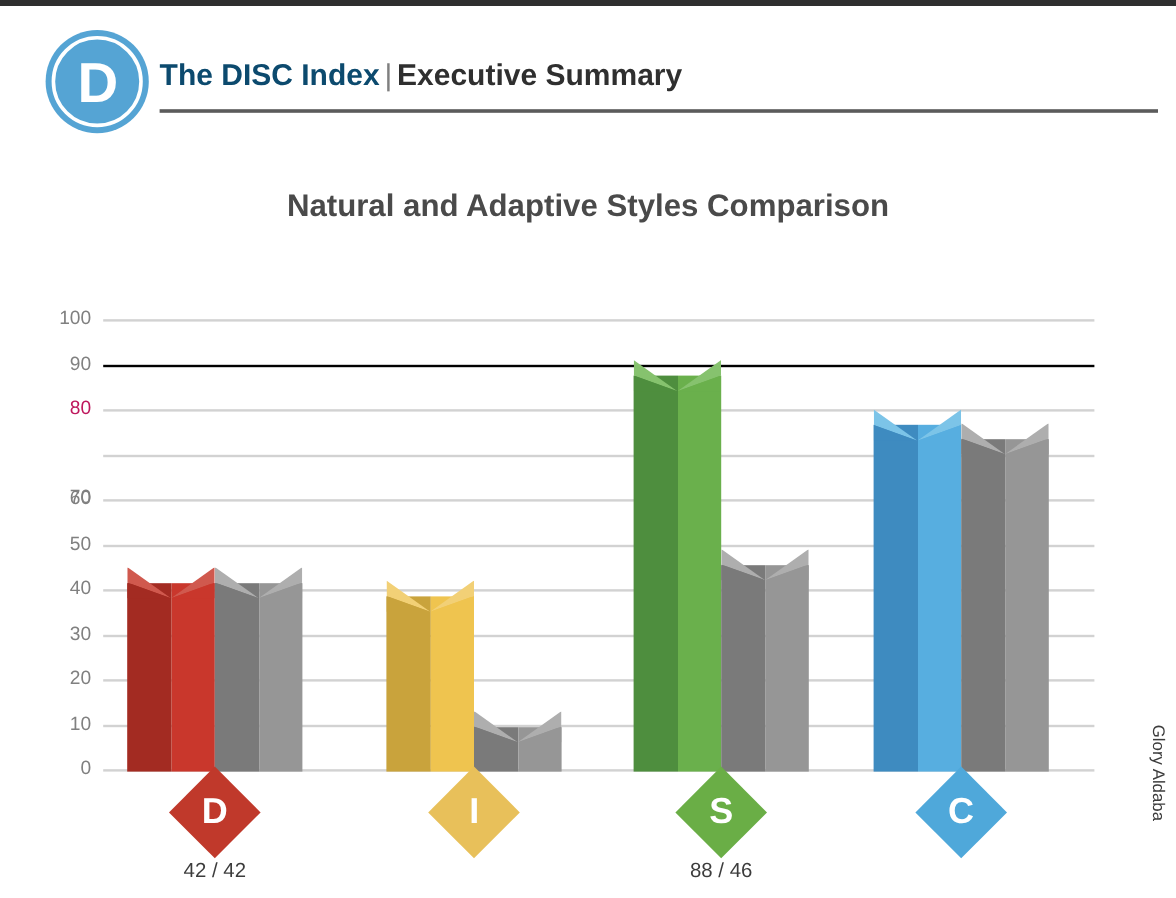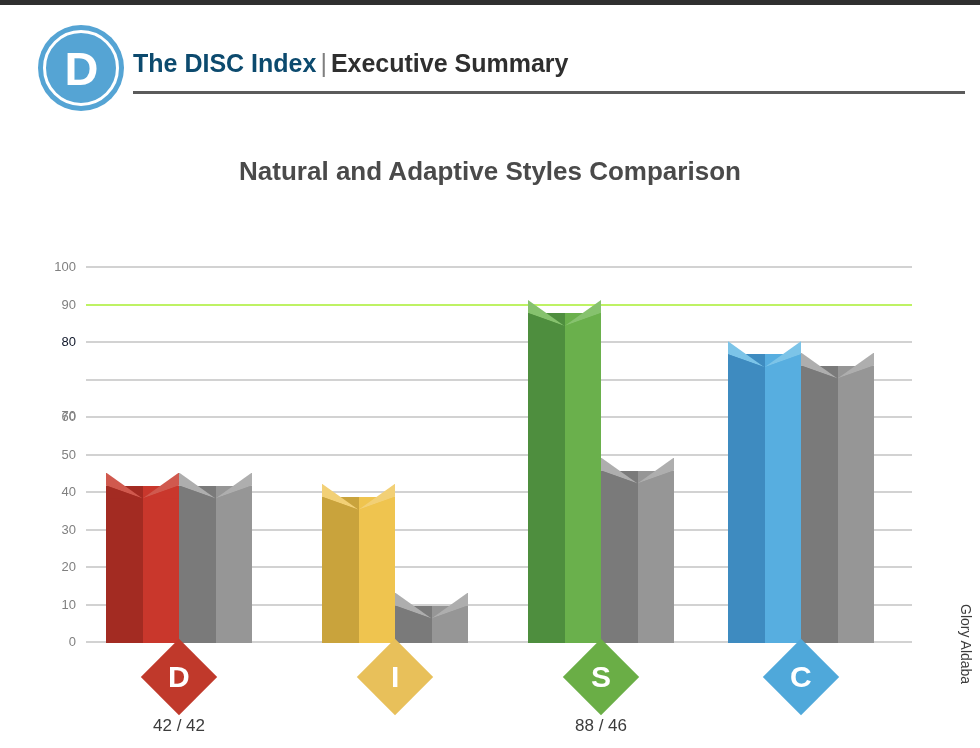--- a/index.html
+++ b/index.html
@@ -100,21 +100,21 @@
     left: 0;
     width: 826px;
     height: 2px;
     background: #d2d2d2;
   }
   .ylabel {
     position: absolute;
     right: 100%;
     margin-right: 10px;
     transform: translateY(-50%);
-    font-size: 13px;
+    font-size: 16px;
     color: #808080;
     white-space: nowrap;
   }
 
   
   .bars {
     position: absolute;
     left: 0; top: 0;
     width: 826px; height: 375px;
   }
@@ -225,23 +225,23 @@
       <div class="gridline" style="bottom: 187.5px; background: rgb(210, 210, 210);">
         <div class="ylabel" style="color: rgb(128, 128, 128);">50</div>
       </div>
       <div class="gridline" style="bottom: 225px; background: rgb(210, 210, 210);">
         <div class="ylabel" style="color: rgb(128, 128, 128);">60</div>
       </div>
       <div class="gridline" style="bottom: 262.5px; background: rgb(210, 210, 210);">
         <div class="ylabel" style="color: rgb(128, 128, 128); margin-top: 36px;">70</div>
       </div>
       <div class="gridline" style="bottom: 300px; background: rgb(210, 210, 210);">
-        <div class="ylabel" style="color: #0f172a;">80</div>
-      </div>
-      <div class="gridline" style="bottom: 337.5px; background: #bef264;">
+        <div class="ylabel" style="color: #be185d;">80</div>
+      </div>
+      <div class="gridline" style="bottom: 337.5px; background: #000000;">
         <div class="ylabel" style="color: rgb(128, 128, 128);">90</div>
       </div>
       <div class="gridline" style="bottom: 375px; background: rgb(210, 210, 210);">
         <div class="ylabel" style="color: rgb(128, 128, 128);">100</div>
       </div>
     </div>
   <div class="bars" id="bars">
       <div class="bar" style="left: 20px; width: 73px; height: 157.5px;">
         <div class="bar-face">
           <div class="face-l" style="background: rgb(163, 43, 34);"></div>

